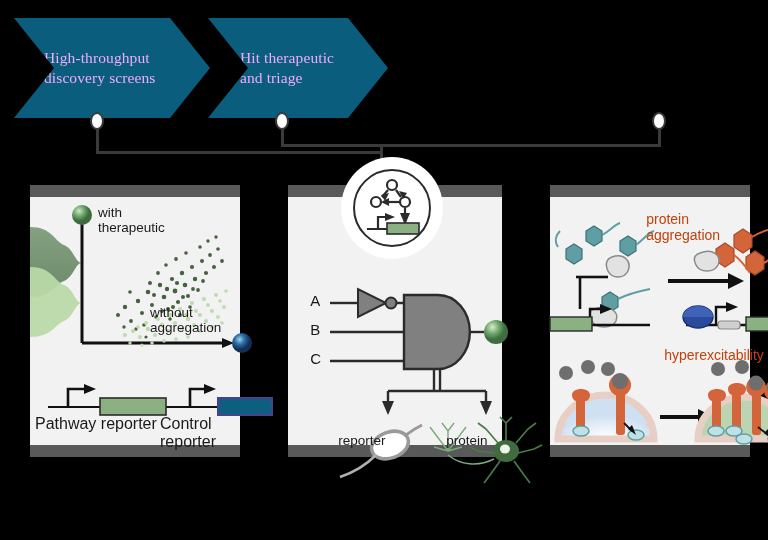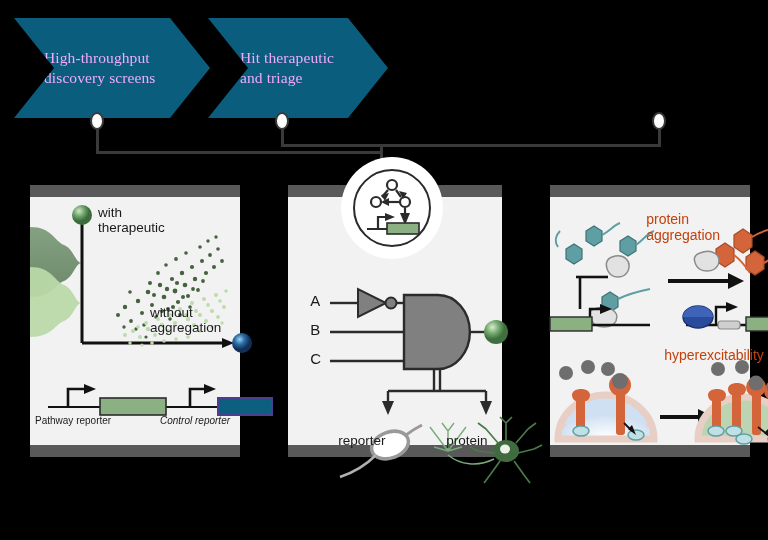--- a/index.html
+++ b/index.html
@@ -218,22 +218,22 @@
         <svg width="244" height="60" style="position:absolute;left:0;top:174px;">
           <line x1="18" y1="36" x2="208" y2="36" stroke="#111" stroke-width="2"></line>
           <path d="M38,36 L38,18 L58,18" stroke="#111" stroke-width="2.6" fill="none"></path>
           <polygon points="66,18 54,13 54,23" fill="#111"></polygon>
           <rect x="70" y="27" width="66" height="17" fill="#8bb082" stroke="#2b2b2b" stroke-width="1.6"></rect>
           <path d="M160,36 L160,18 L178,18" stroke="#111" stroke-width="2.6" fill="none"></path>
           <polygon points="186,18 174,13 174,23" fill="#111"></polygon>
           <rect x="188" y="27" width="54" height="17" fill="#0d5f7f" stroke="#4b3f8f" stroke-width="2"></rect>
         </svg>
 
-        <div class="txt" style="left:5px;top:218px;font-size:10px;">Pathway reporter</div>
-        <div class="txt" style="left:130px;top:218px;font-size:10px;font-style:italic;">Control reporter</div>
+        <div class="txt" style="left:5px;top:218px;font-size:16px;">Pathway reporter</div>
+        <div class="txt" style="left:130px;top:218px;font-size:16px;">Control reporter</div>
       </div>
     </div>
 
     <div class="panel p2">
       <div class="topbar"></div>
       <div class="botbar"></div>
       <div class="body">
 
         <div class="gate-lbl" style="left:22px;top:95px;">A</div>
         <div class="gate-lbl" style="left:22px;top:124px;">B</div>

